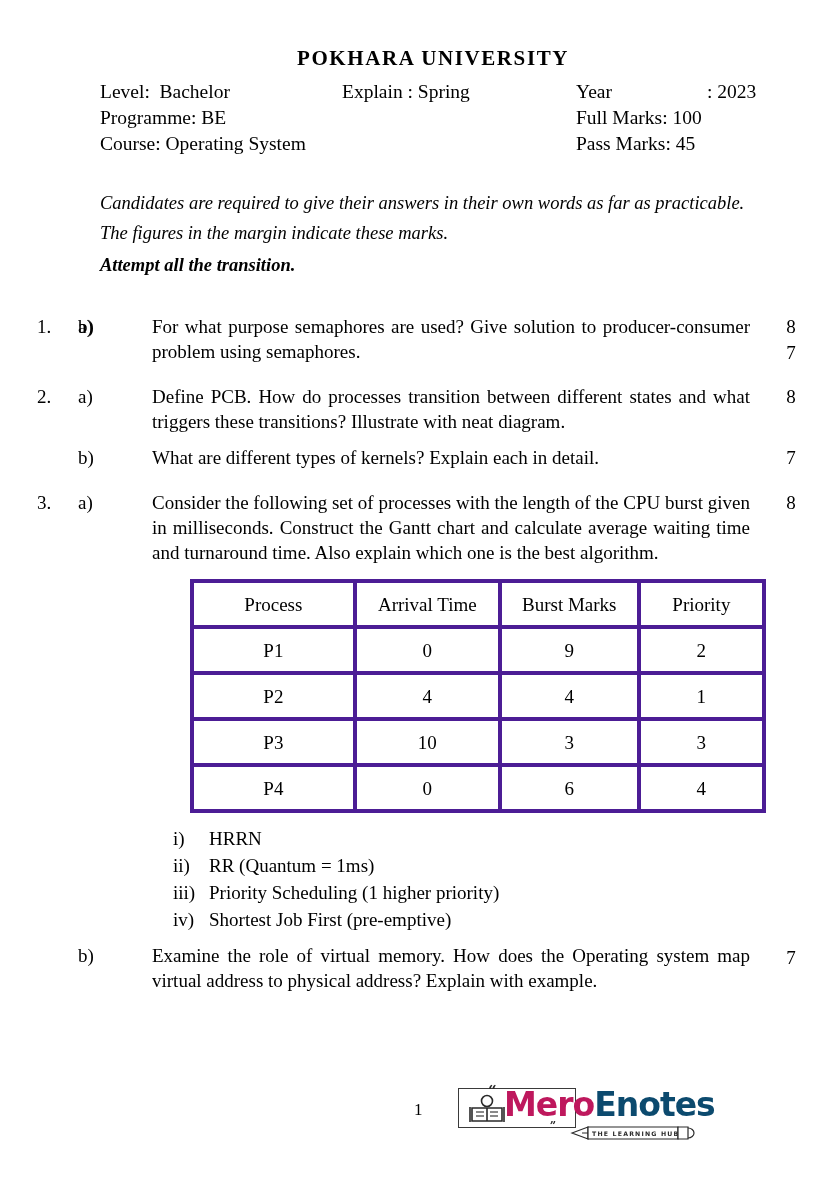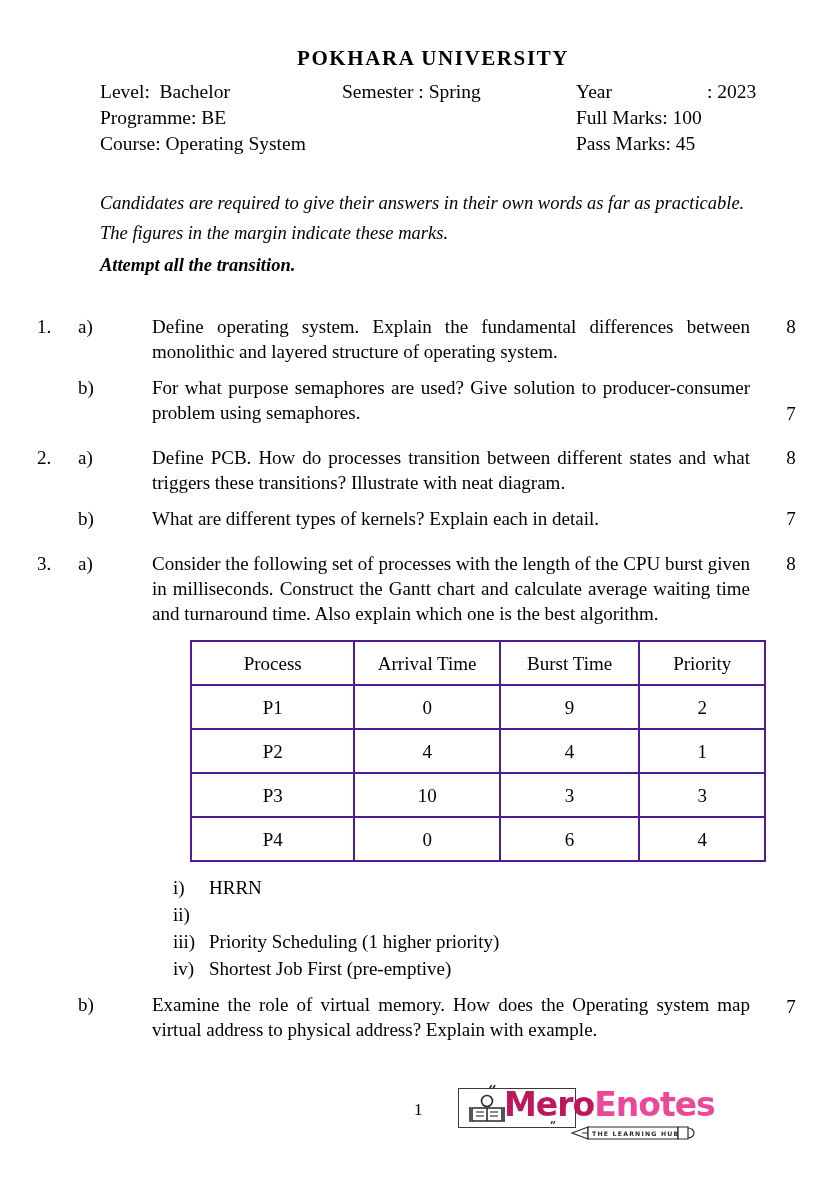--- a/index.html
+++ b/index.html
@@ -108,21 +108,21 @@
   
   .proc-table-wrap {
     margin: 14px 0 0 190px;
   }
   table.proc {
     border-collapse: collapse;
     width: 576px;
     font-size: 19px;
   }
   table.proc td, table.proc th {
-    border: 2px solid #4c1d95;
+    border: 4px solid #4c1d95;
     text-align: center;
     font-weight: normal;
     height: 42px;
     padding: 0;
   }
   table.proc col.c1 { width: 164px; }
   table.proc col.c2 { width: 146px; }
   table.proc col.c3 { width: 140px; }
   table.proc col.c4 { width: 126px; }
 
@@ -177,21 +177,21 @@
     left: 46px;
     top: -2px;
     font-family: "DejaVu Sans", sans-serif;
     font-size: 33px;
     font-weight: bold;
     letter-spacing: -1px;
     line-height: 42px;
     white-space: nowrap;
   }
   .logo-mero { color: #be185d; }
-  .logo-enotes { color: #ec4899; }
+  .logo-enotes { color: #0c4a6e; }
   .logo-pencil {
     position: absolute;
     left: 112px;
     top: 38px;
     width: 128px;
     height: 18px;
   }
   .logo-quote {
     position: absolute;
     font-family: "DejaVu Serif", serif;
@@ -204,21 +204,21 @@
 </head>
 <body>
 
 <div class="page">
 
   <div class="univ-title">POKHARA UNIVERSITY</div>
 
   <div class="header-block">
     <div class="hdr-row">
       <span class="hdr-left">Level:  Bachelor</span>
-      <span class="hdr-mid">Semester : Spring</span>
+      <span class="hdr-mid">Explain : Spring</span>
       <span class="hdr-right"><span class="lbl">Year</span><span class="hdr-right-pad"></span><span>: 2023</span></span>
     </div>
     <div class="hdr-row">
       <span class="hdr-left">Programme: BE</span>
       <span class="hdr-mid"></span>
       <span class="hdr-right">Full Marks: 100</span>
     </div>
     <div class="hdr-row">
       <span class="hdr-left">Course: Operating System</span>
       <span class="hdr-mid"></span>
@@ -230,21 +230,20 @@
     <p>Candidates are required to give their answers in their own words as far as practicable.</p>
     <p>The figures in the margin indicate these marks.</p>
     <p class="bold">Attempt all the transition.</p>
   </div>
 
   <div class="questions">
 
     <div class="qrow">
       <span class="qnum">1.</span>
       <span class="qlet">a)</span>
-      <div class="qtext">Define operating system. Explain the fundamental differences between monolithic and layered structure of operating system.</div>
       <span class="marks">8</span>
     </div>
 
     <div class="qrow">
       <span class="qnum"></span>
       <span class="qlet">b)</span>
       <div class="qtext">For what purpose semaphores are used? Give solution to producer-consumer problem using semaphores.</div>
       <span class="marks low">7</span>
     </div>
 
@@ -274,21 +273,21 @@
         <colgroup>
             <col class="c1">
             <col class="c2">
             <col class="c3">
             <col class="c4">
           </colgroup>
         <thead>
           <tr>
             <th>Process</th>
             <th>Arrival Time</th>
-            <th>Burst Time</th>
+            <th>Burst Marks</th>
             <th>Priority</th>
           </tr>
         </thead>
         <tbody>
           <tr>
             <td>P1</td>
             <td>0</td>
             <td>9</td>
             <td>2</td>
           </tr>
@@ -314,20 +313,21 @@
       </table>
     </div>
 
     <div class="subitems">
       <div class="subrow">
         <span class="rn">i)</span>
         <span>HRRN</span>
       </div>
       <div class="subrow">
         <span class="rn">ii)</span>
+        <span>RR (Quantum = 1ms)</span>
       </div>
       <div class="subrow">
         <span class="rn">iii)</span>
         <span>Priority Scheduling (1 higher priority)</span>
       </div>
       <div class="subrow">
         <span class="rn">iv)</span>
         <span>Shortest Job First (pre-emptive)</span>
       </div>
     </div>

